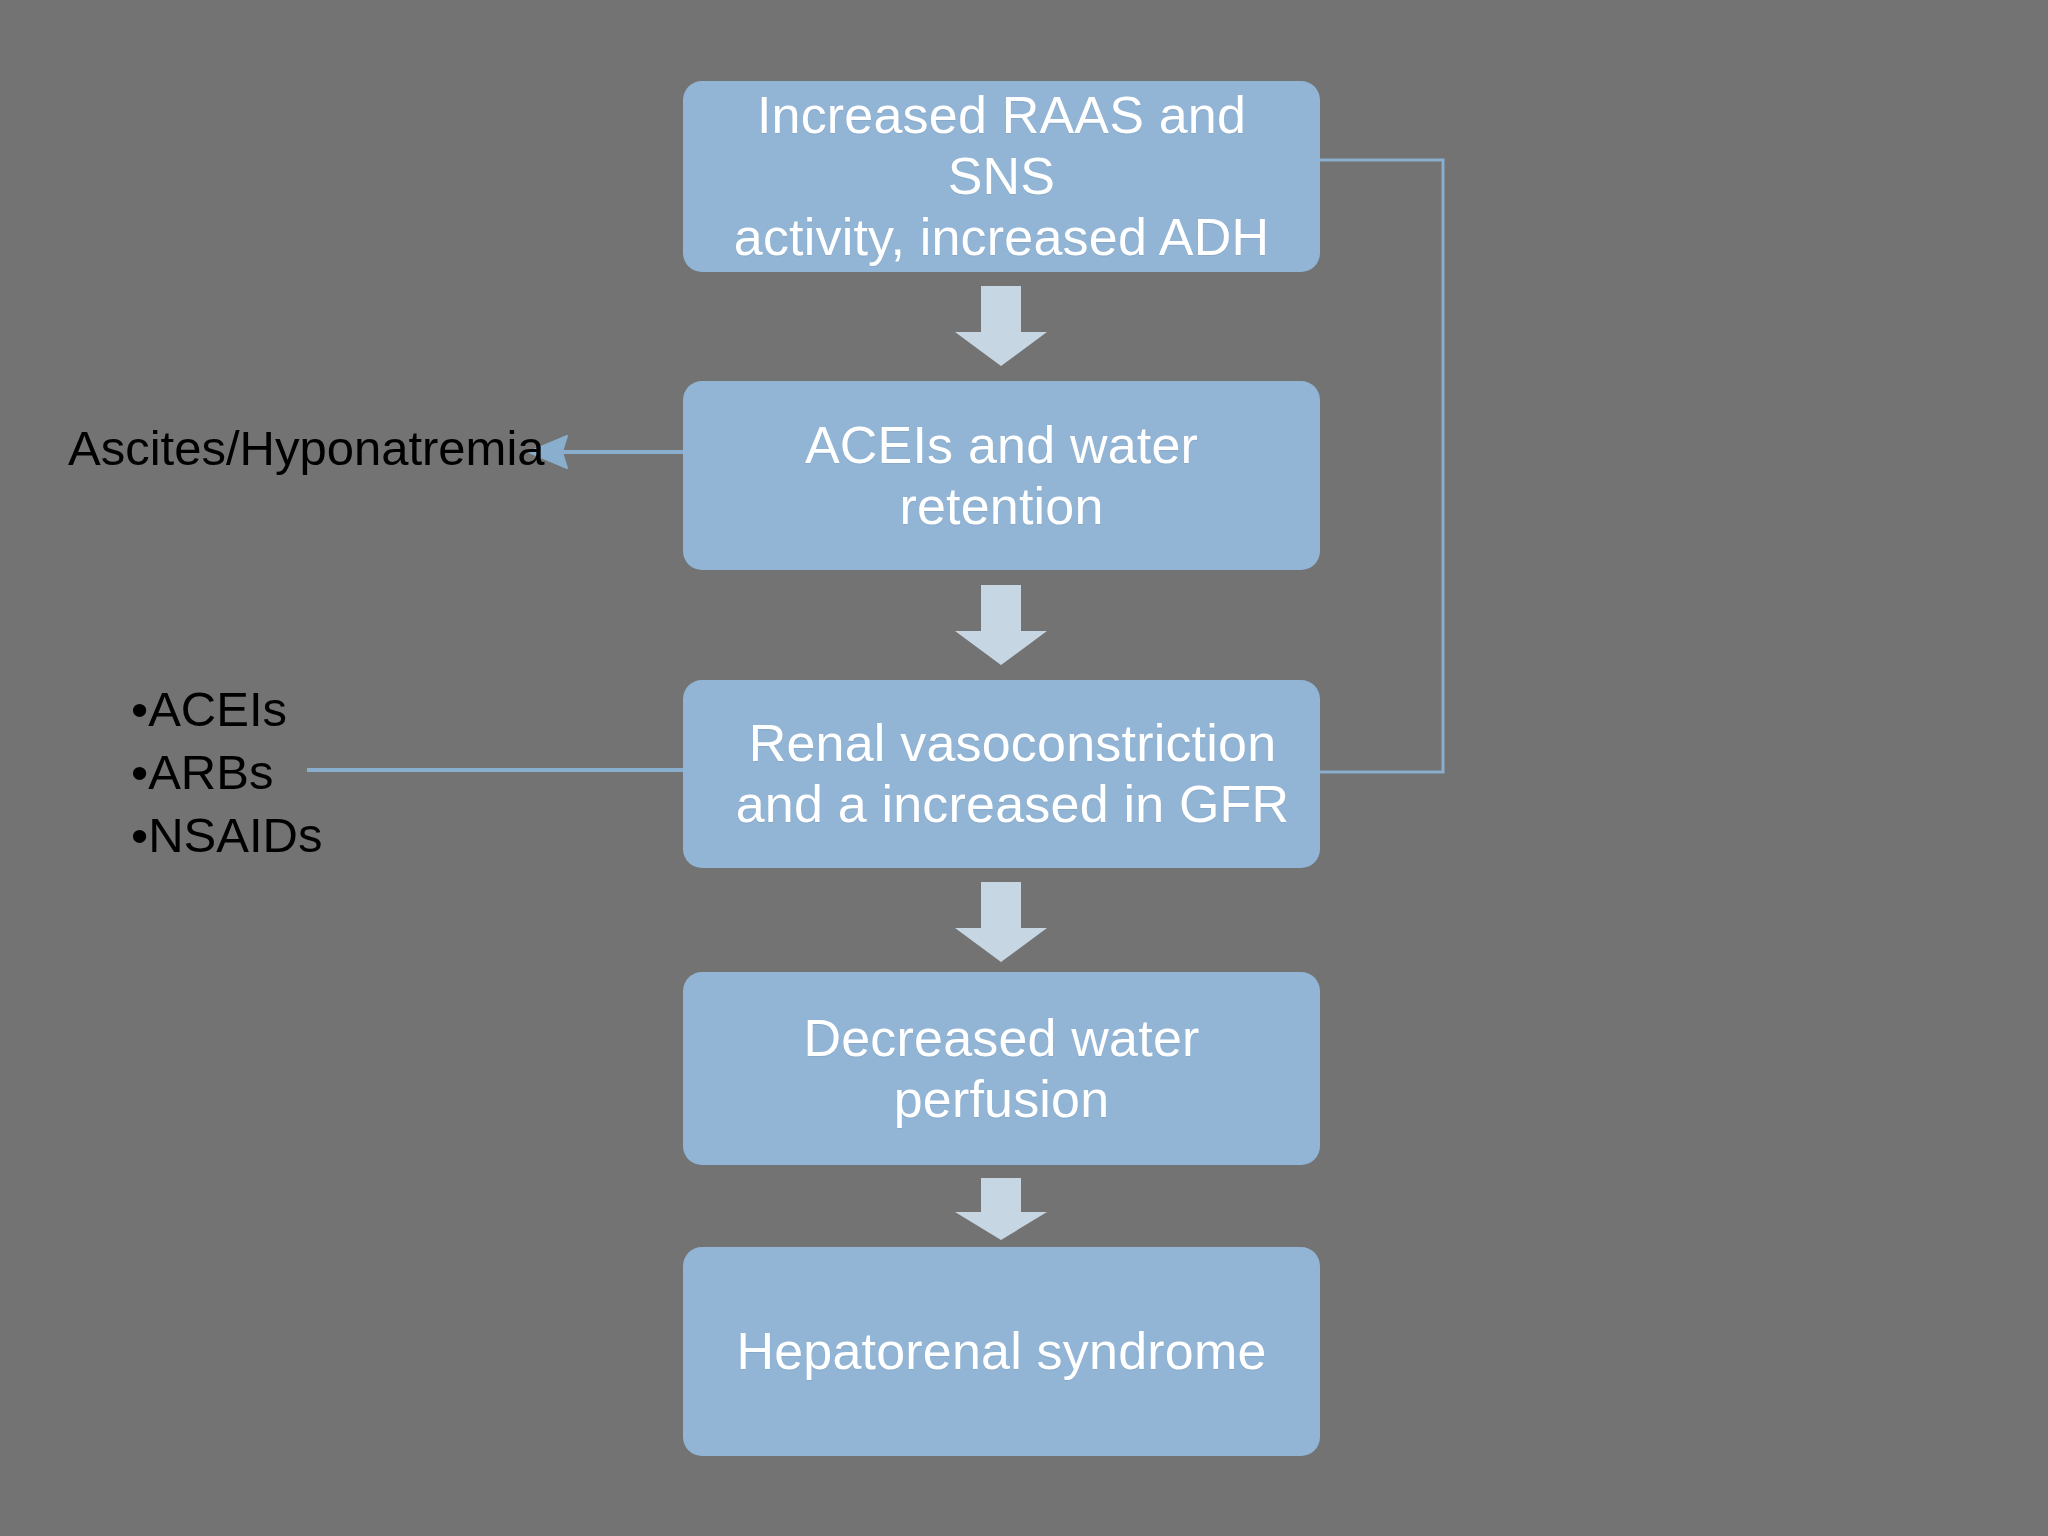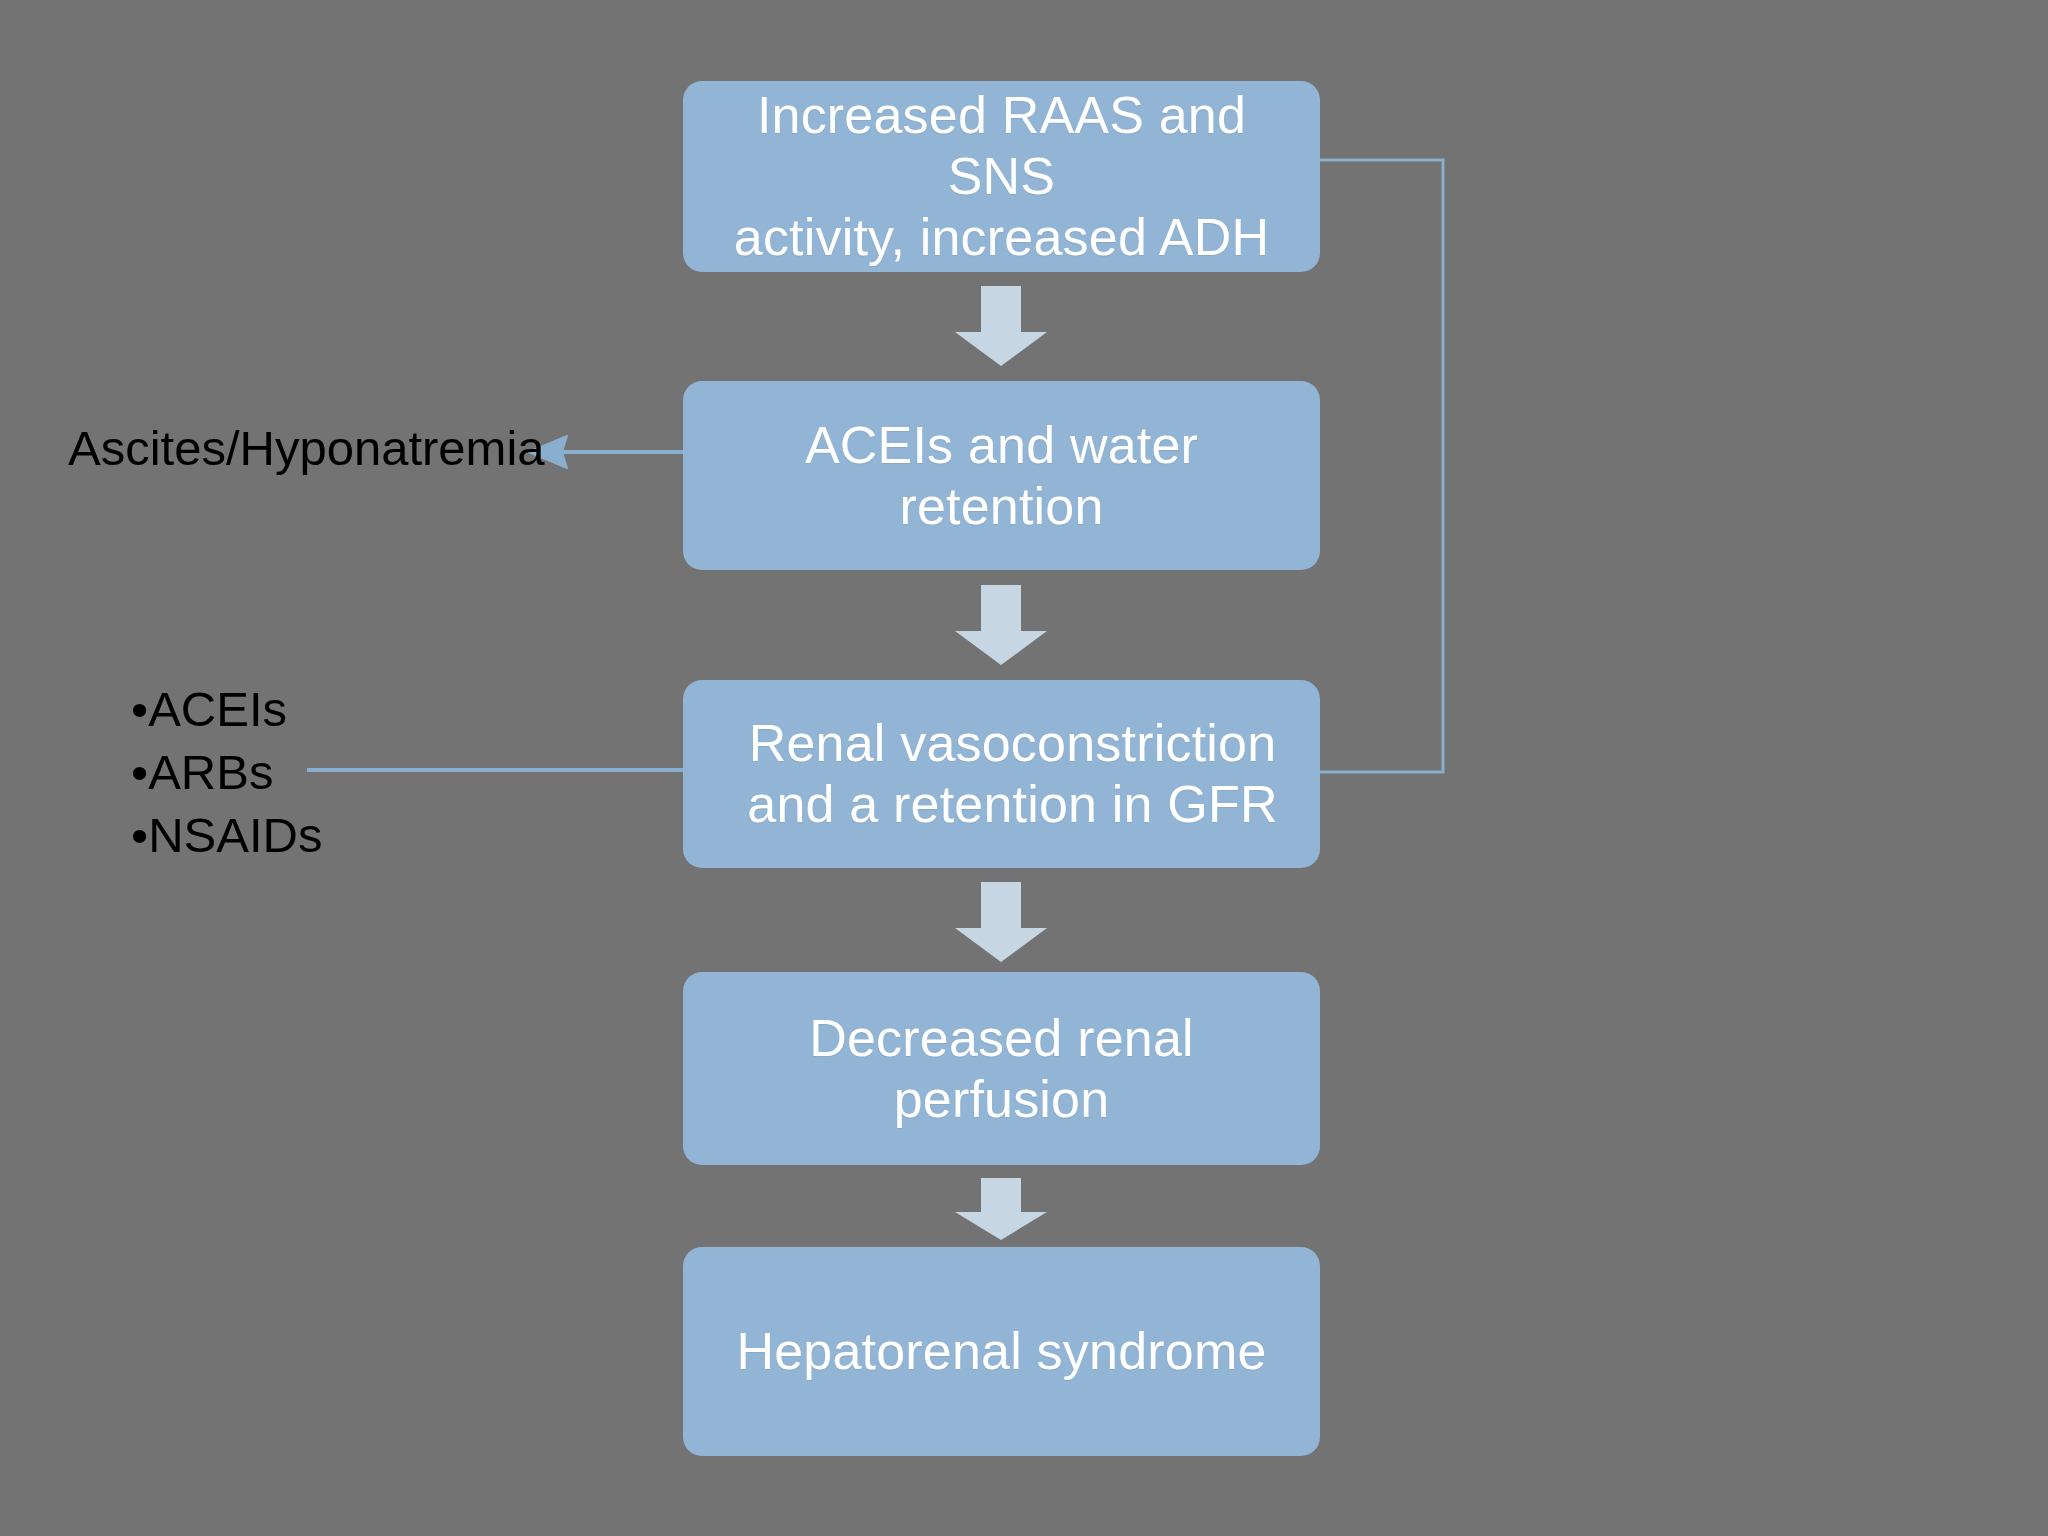--- a/index.html
+++ b/index.html
@@ -101,25 +101,25 @@
 
   <div class="node-box" id="box-1">
     <span><span>Increased RAAS and SNS</span><br><span>activity, increased ADH</span></span>
   </div>
 
   <div class="node-box" id="box-2">
     <span><span>ACEIs and water</span><br><span>retention</span></span>
   </div>
 
   <div class="node-box" id="box-3">
-    <span><span>Renal vasoconstriction</span><br><span>and a retention in GFR</span></span>
+    <span><span>Renal vasoconstriction</span><br><span>and a increased in GFR</span></span>
   </div>
 
   <div class="node-box" id="box-4">
-    <span>Decreased renal perfusion</span>
+    <span>Decreased water perfusion</span>
   </div>
 
   <div class="node-box" id="box-5">
     <span>Hepatorenal syndrome</span>
   </div>
 
   <div class="flow-arrow" id="arrow-1">
     <svg viewBox="0 0 92 80" preserveAspectRatio="none" xmlns="http://www.w3.org/2000/svg">
       <polygon points="26,0 66,0 66,46 92,46 46,80 0,46 26,46" fill="#c6d6e3"></polygon>
     </svg>

